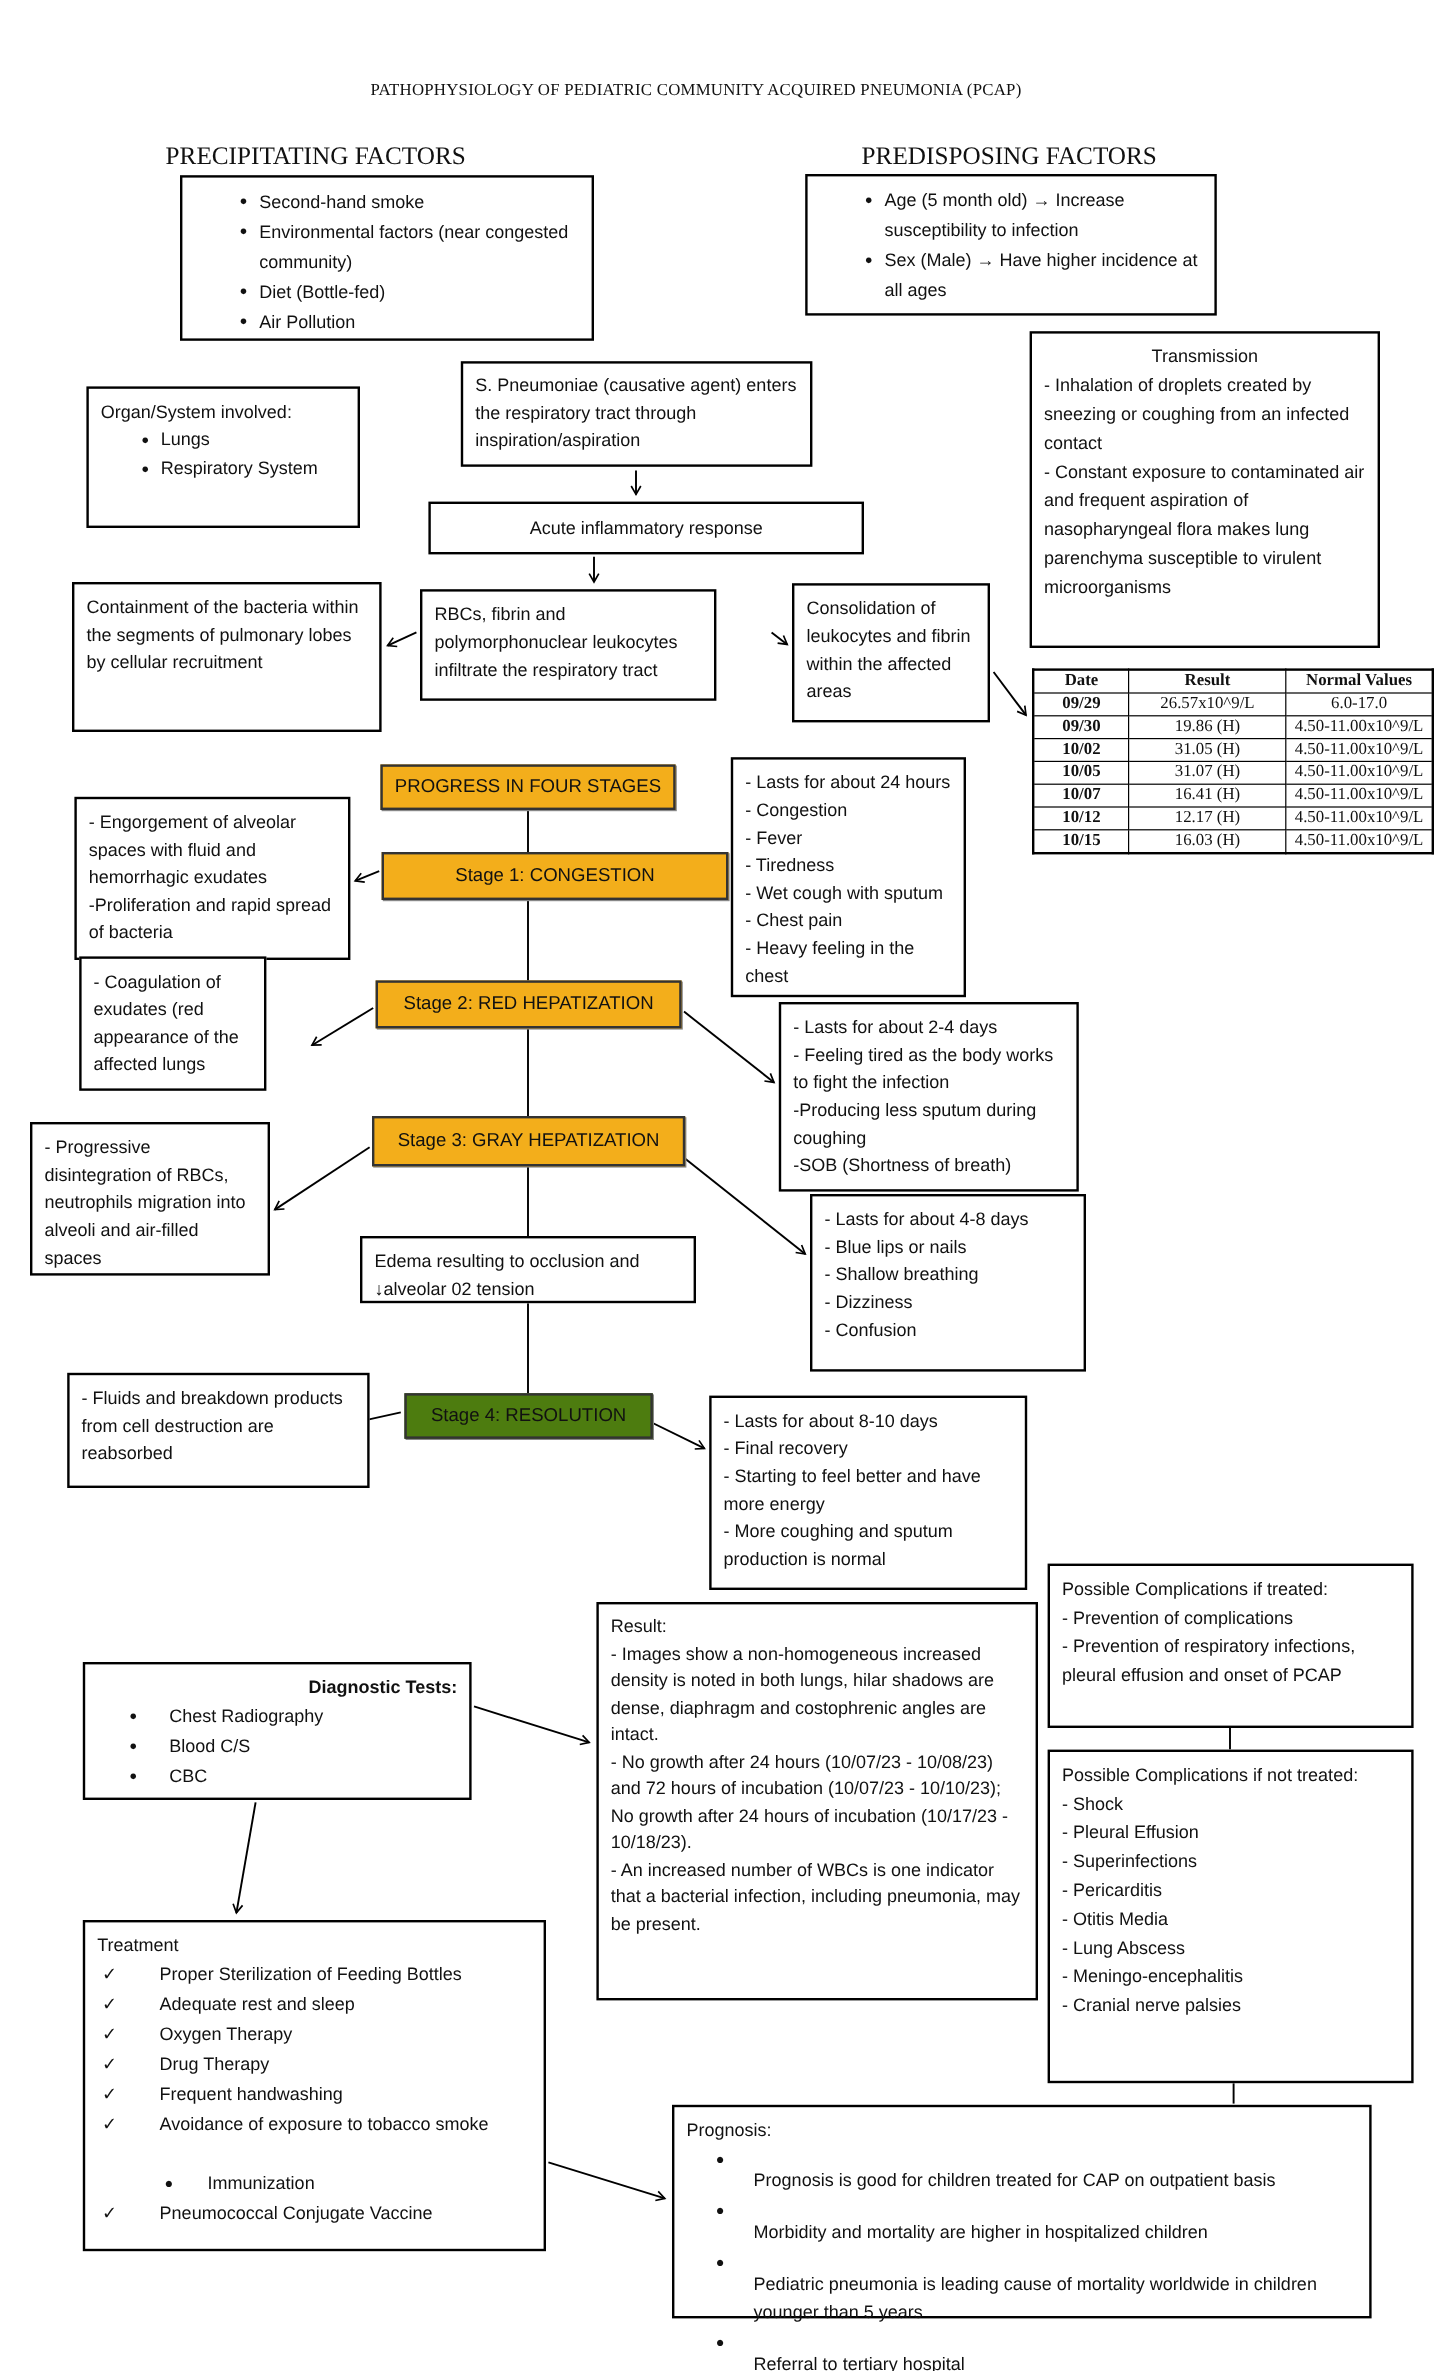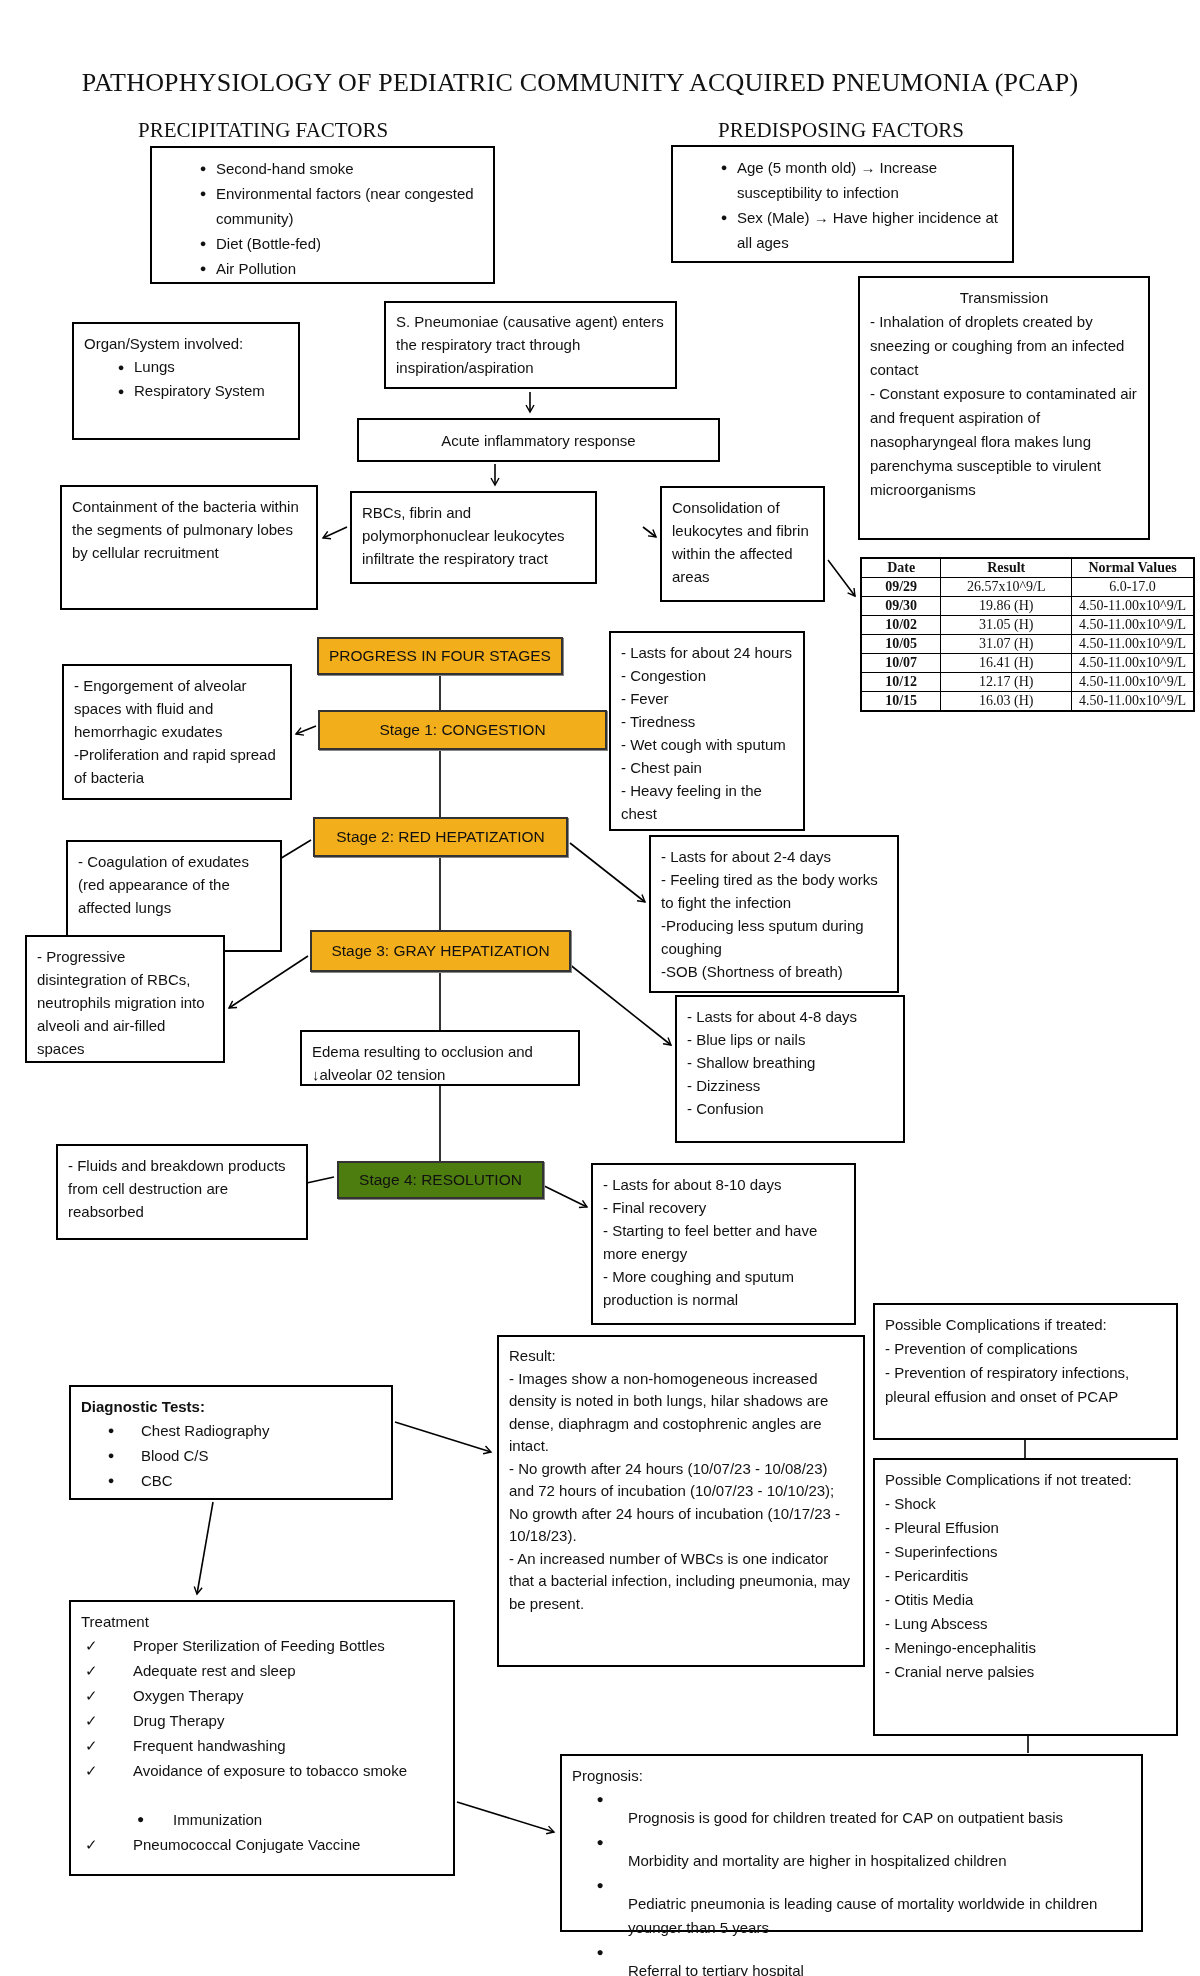--- a/index.html
+++ b/index.html
@@ -1,31 +1,31 @@
 <!DOCTYPE html>
 <html><head>
 <meta charset="utf-8">
 <style>
   html,body{margin:0;padding:0;background:#ffffff;}
   #page{position:relative;width:1200px;height:1976px;background:#fff;overflow:hidden;
         font-family:"Liberation Sans",sans-serif;color:#111;}
   #title{position:absolute;left:0;top:68px;width:1160px;text-align:center;
-         font-family:"Liberation Serif",serif;font-size:26px;letter-spacing:.2px;}
+         font-family:"Liberation Serif",serif;font-size:14px;letter-spacing:.2px;}
   .sec-head{position:absolute;font-family:"Liberation Serif",serif;font-size:21px;}
   .box{position:absolute;border:2px solid #000;background:#fff;box-sizing:border-box;
        font-size:15px;line-height:23px;padding:8px 10px;}
   .stage{position:absolute;background:#F3AE1B;border:2px solid #333;box-sizing:border-box;
          text-align:center;font-size:15.5px;display:flex;align-items:center;justify-content:center;
          box-shadow:1px 1px 0 #888;}
   .bullet-row{display:flex;}
   .bullet-row .b{width:26px;text-align:center;flex:0 0 26px;font-size:11px;line-height:24px;}
   .bullet-row .t{flex:1;}
   .indent1 .bullet-row{padding-left:28px;}
   .center{text-align:center;}
-  .bold{font-weight:bold;}
+  .bold{font-weight:bold;text-align:right;}
   table.lab{position:absolute;border-collapse:collapse;background:#fff;
             font-family:"Liberation Serif",serif;font-size:14px;}
   table.lab th,table.lab td{border:1px solid #000;text-align:center;padding:1px 4px;vertical-align:middle;}
   table.lab{border:2px solid #000;}
   svg.arrows{position:absolute;left:0;top:0;pointer-events:none;}
   .check-row{display:flex;line-height:25px;}
   .check-row .b{width:52px;flex:0 0 52px;padding-left:4px;box-sizing:border-box;}
   .check-row .t{flex:1;}
   .prog-row{display:flex;line-height:24px;}
   .prog-row .b{width:56px;flex:0 0 56px;text-align:center;font-size:12px;}
@@ -194,21 +194,21 @@
     <div>- Fever</div>
     <div>- Tiredness</div>
     <div>- Wet cough with sputum</div>
     <div>- Chest pain</div>
     <div>- Heavy feeling in the chest</div>
   </div>
 
   <div class="stage" style="left: 313px; top: 817px; width: 255px; height: 40px; background: rgb(243, 174, 27);">
       <span>Stage 2: RED HEPATIZATION</span>
     </div>
-  <div class="box" style="left:66px;top:840px;width:216px;height:112px;">
+  <div class="box" style="left:66px;top:797px;width:156px;height:112px;">
     <div>- Coagulation of exudates (red appearance of the affected lungs</div>
   </div>
   <div class="box" style="left:649px;top:835px;width:250px;height:158px;">
     <div>- Lasts for about 2-4 days</div>
     <div>- Feeling tired as the body works to fight the infection</div>
     <div>-Producing less sputum during coughing</div>
     <div>-SOB (Shortness of breath)</div>
   </div>
 
   <div class="stage" style="left: 310px; top: 930px; width: 261px; height: 42px; background: rgb(243, 174, 27);">

